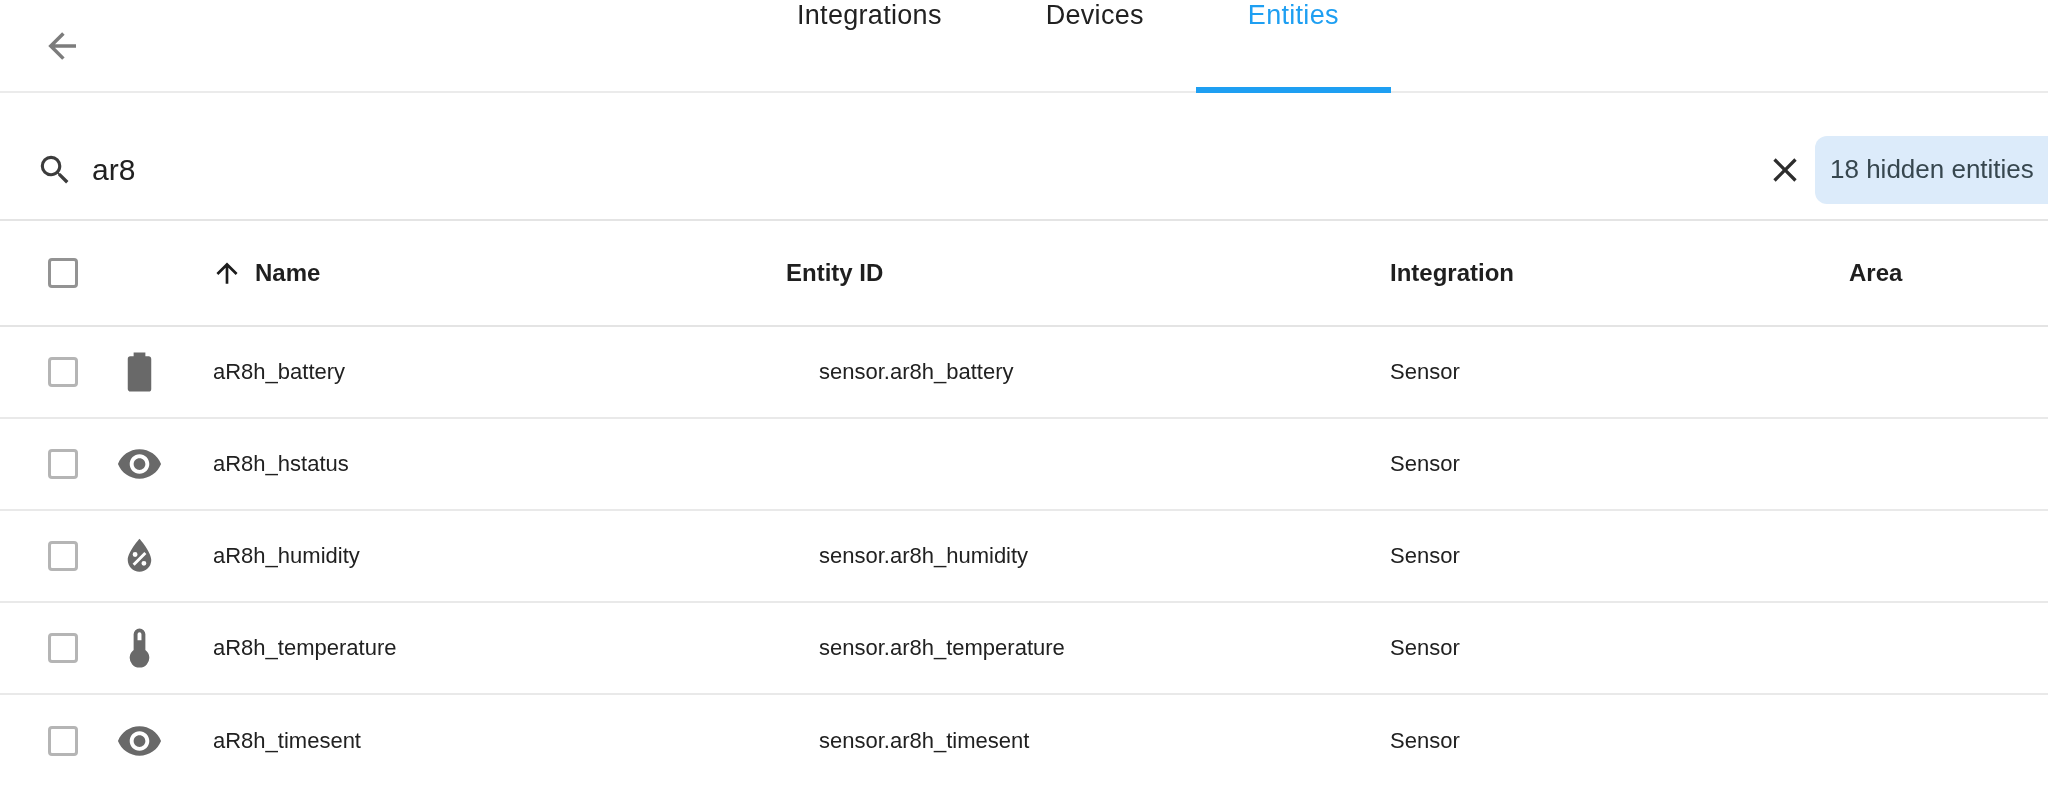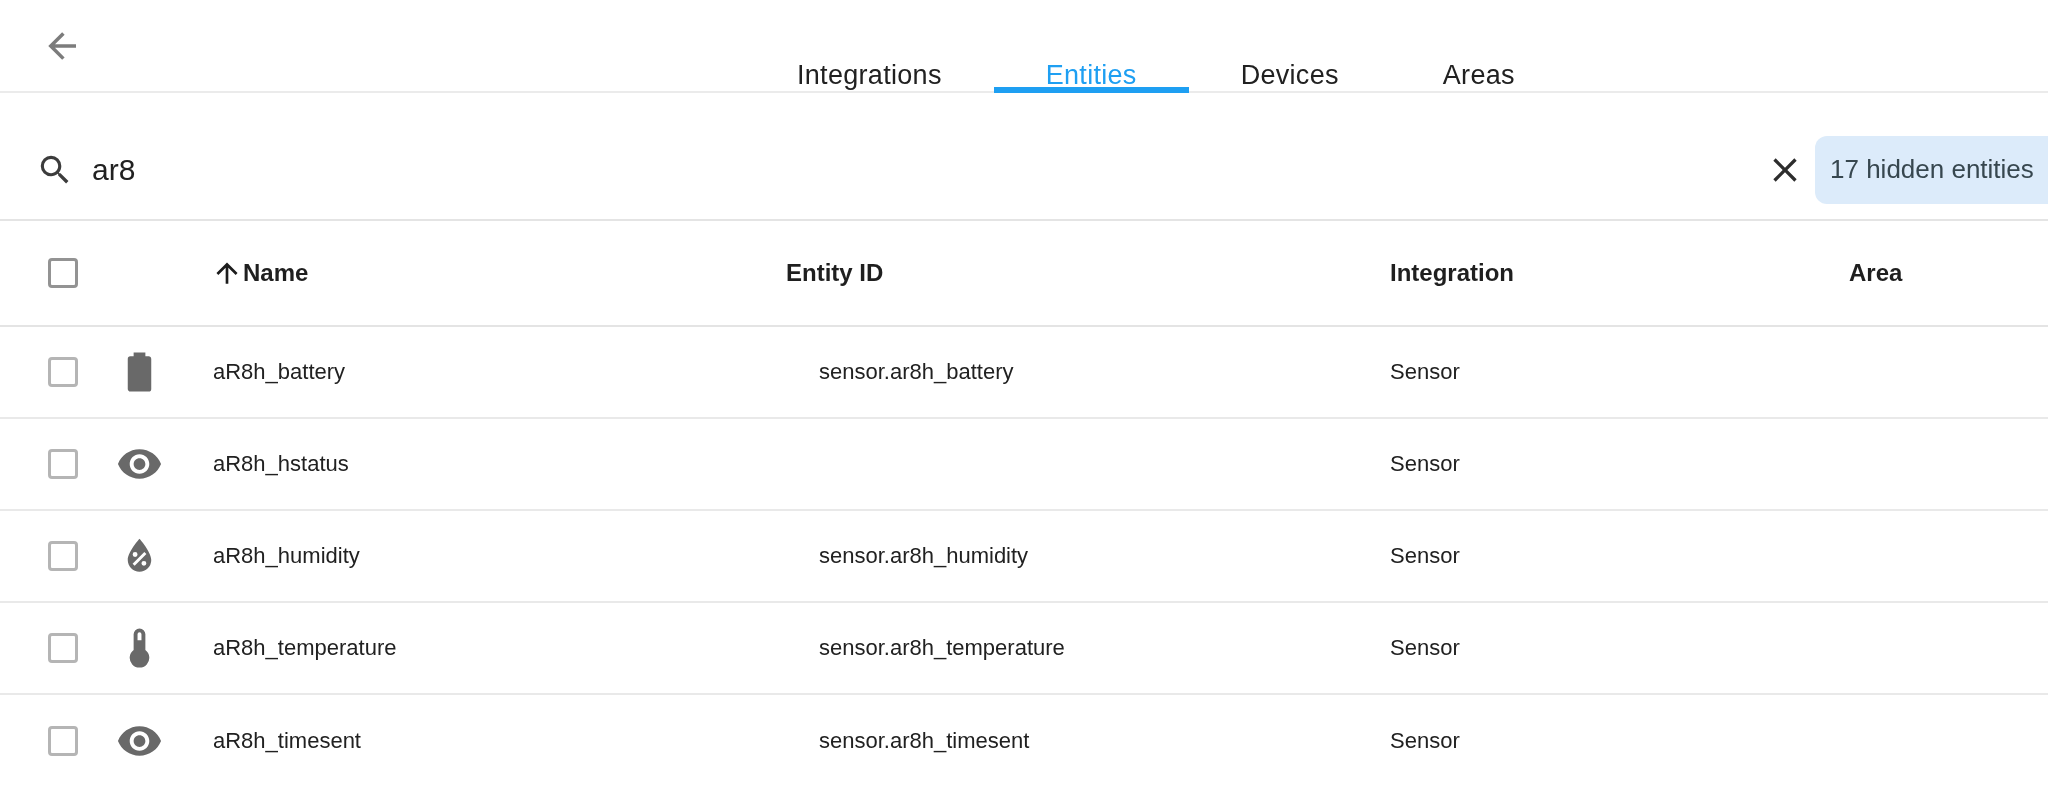--- a/index.html
+++ b/index.html
@@ -10,21 +10,21 @@
   }
   svg { display:block; fill:currentColor; }
 
   
   .topbar { position:relative; height:93px; border-bottom:2px solid #ebebeb; background:#fff; }
   .back-btn { position:absolute; left:38px; top:50%; transform:translateY(-50%);
     width:48px; height:48px; display:flex; align-items:center; justify-content:center;
     color:#7c7c7c; cursor:pointer; background:none; border:none; }
   .back-btn svg { width:42px; height:42px; }
   .tabs { position:absolute; left:745px; top:0; height:100%; display:flex; }
-  .tab { position:relative; height:100%; padding:0 52px; display:flex; align-items:flex-end;
+  .tab { position:relative; height:100%; padding:0 52px; display:flex; align-items:flex-start;
     font-size:27px; letter-spacing:.3px; color:#212121; cursor:pointer; white-space:nowrap; }
   .tab.active { color:var(--accent); }
   .tab.active::after { content:""; position:absolute; left:0; right:0; bottom:-2px;
     height:6px; background:var(--accent); }
 
   
   .searchbar { position:relative; height:101px; border-bottom:2px solid #e4e4e4;
     background:#fff; overflow:hidden;margin-top:27px; }
   .search-icon { position:absolute; left:36px; top:50%; transform:translateY(-50%);
     width:38px; height:38px; color:#3c3c3c; }
@@ -44,21 +44,21 @@
   .thead { position:relative; height:106px; border-bottom:2px solid #e4e4e4; }
   .row { position:relative; height:92px; border-bottom:2px solid #e9e9e9; cursor:pointer; }
   .row:last-child { border-bottom:none; }
 
   .cb { position:absolute; left:48px; top:50%; transform:translateY(-50%);
     width:30px; height:30px; border:3px solid #b5b5b5; border-radius:4px;
     background:#fff; cursor:pointer; }
   .thead .cb { border-color:#939393; }
 
   .name-header { position:absolute; left:211px; top:50%; transform:translateY(-50%);
-    display:flex; align-items:center; cursor:pointer; }
+    display:flex; align-items:center; gap:12px; cursor:pointer; }
   .sort-arrow { width:32px; height:32px; color:#1c1c1c; }
   .th { font-size:24px; font-weight:bold; color:#1f1f1f; white-space:nowrap; }
   .th.abs { position:absolute; top:50%; transform:translateY(-50%); cursor:pointer; }
   .th-eid  { left:786px; }
   .th-int  { left:1390px; }
   .th-area { left:1849px; }
 
   .row-icon { position:absolute; left:116px; top:50%; transform:translateY(-50%);
     width:47px; height:47px; color:#696969; }
   .row-icon svg { width:47px; height:47px; }
@@ -77,48 +77,45 @@
     <span>
       <svg viewBox="0 0 24 24">
           <path d="M20,11V13H8L13.5,18.5L12.08,19.92L4.16,12L12.08,4.08L13.5,5.5L8,11H20Z"></path>
         </svg>
     </span>
   </button>
   <nav class="tabs">
     <div class="tab">
       <span>Integrations</span>
     </div>
-    <div class="tab active">
-      <span>Entities</span>
-    </div>
     <div class="tab">
       <span>Devices</span>
     </div>
-    <div class="tab">
-      <span>Areas</span>
+    <div class="tab active">
+      <span>Entities</span>
     </div>
   </nav>
 </header>
 
 <section class="searchbar">
   <span class="search-icon">
     <svg viewBox="0 0 24 24" fill-rule="evenodd">
         <path d="M9.5,3A6.5,6.5 0 0,1 16,9.5C16,11.11 15.41,12.59 14.44,13.73L14.71,14H15.5L20.5,19L19,20.5L14,15.5V14.71L13.73,14.44C12.59,15.41 11.11,16 9.5,16A6.5,6.5 0 0,1 3,9.5A6.5,6.5 0 0,1 9.5,3M9.5,5C7,5 5,7 5,9.5C5,12 7,14 9.5,14C12,14 14,12 14,9.5C14,7 12,5 9.5,5Z"></path>
       </svg>
   </span>
   <input class="search-input" type="text" value="ar8" style="">
   <button class="clear-btn">
     <span>
       <svg viewBox="0 0 24 24">
           <path d="M19,6.41L17.59,5L12,10.59L6.41,5L5,6.41L10.59,12L5,17.59L6.41,19L12,13.41L17.59,19L19,17.59L13.41,12L19,6.41Z"></path>
         </svg>
     </span>
   </button>
   <div class="chip">
-    <span>17 hidden entities</span>
+    <span>18 hidden entities</span>
   </div>
 </section>
 
 <section>
   <div class="thead">
     <span class="cb"></span>
     <div class="name-header">
       <span class="sort-arrow">
         <svg viewBox="0 0 24 24">
             <path d="M13,20H11V8L5.5,13.5L4.08,12.08L12,4.16L19.92,12.08L18.5,13.5L13,8V20Z"></path>

